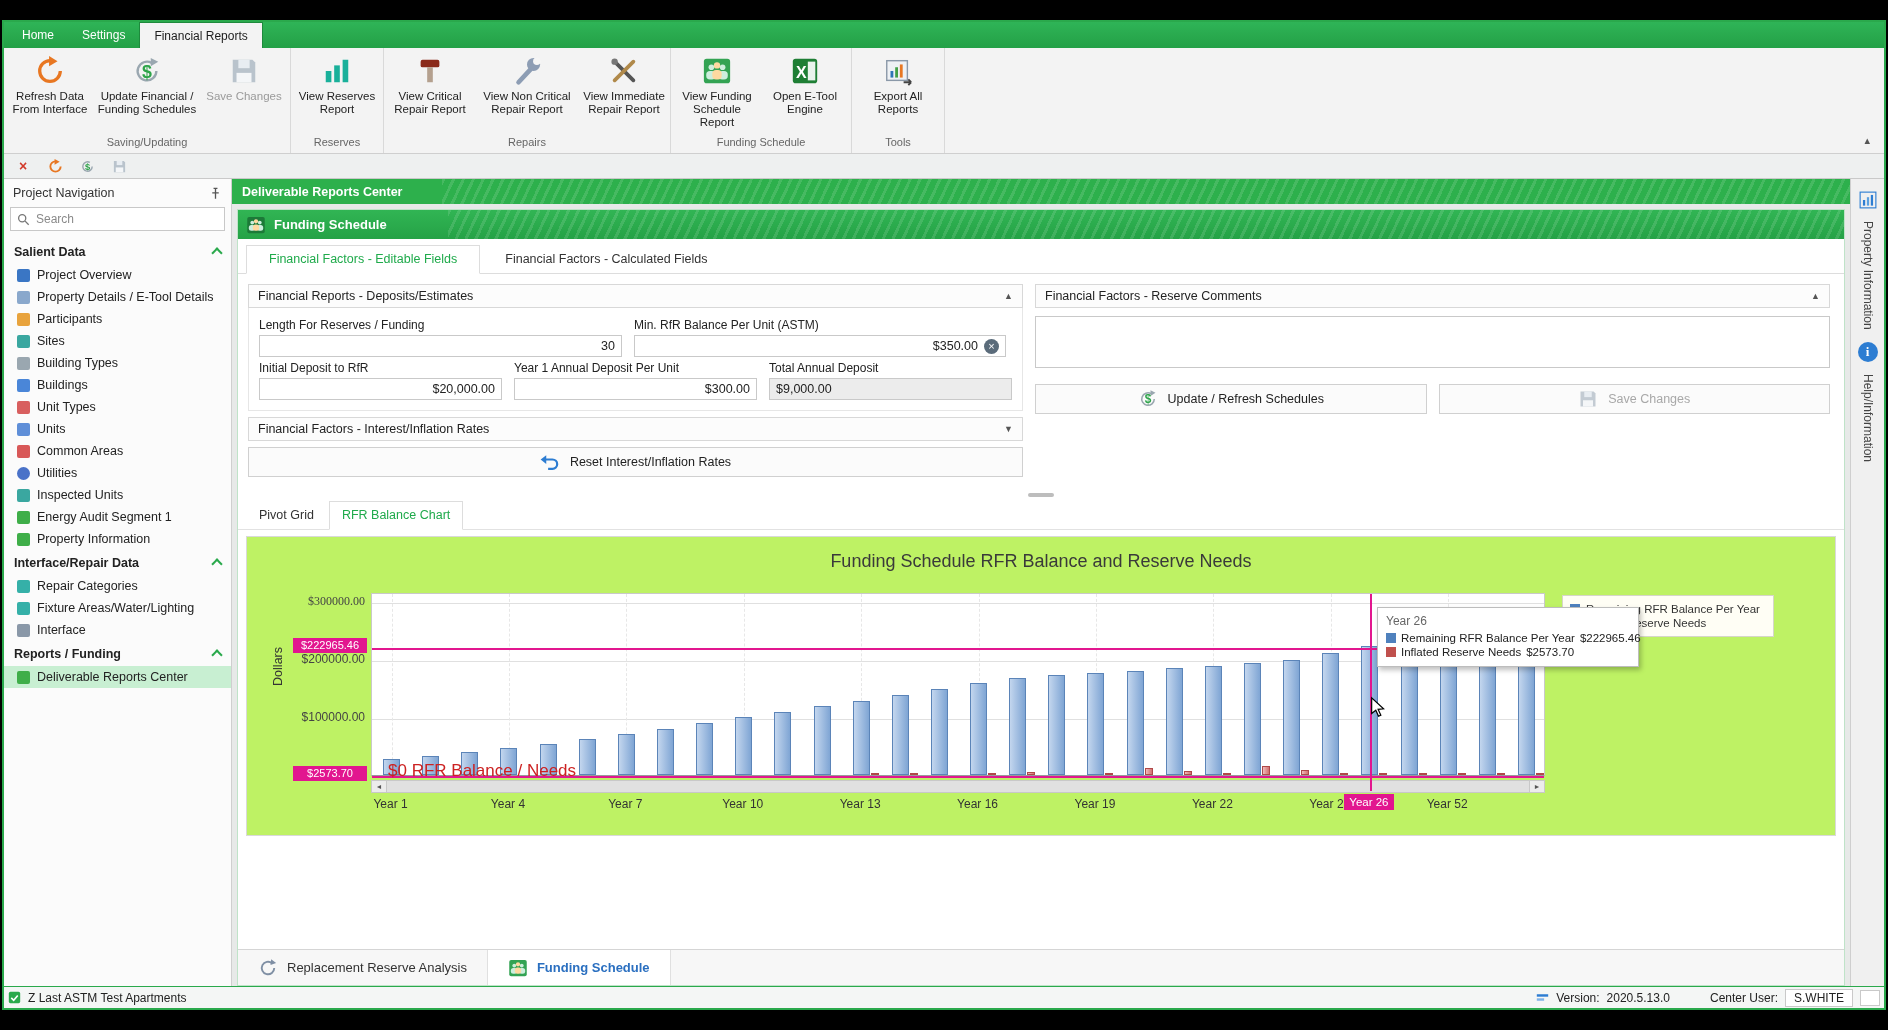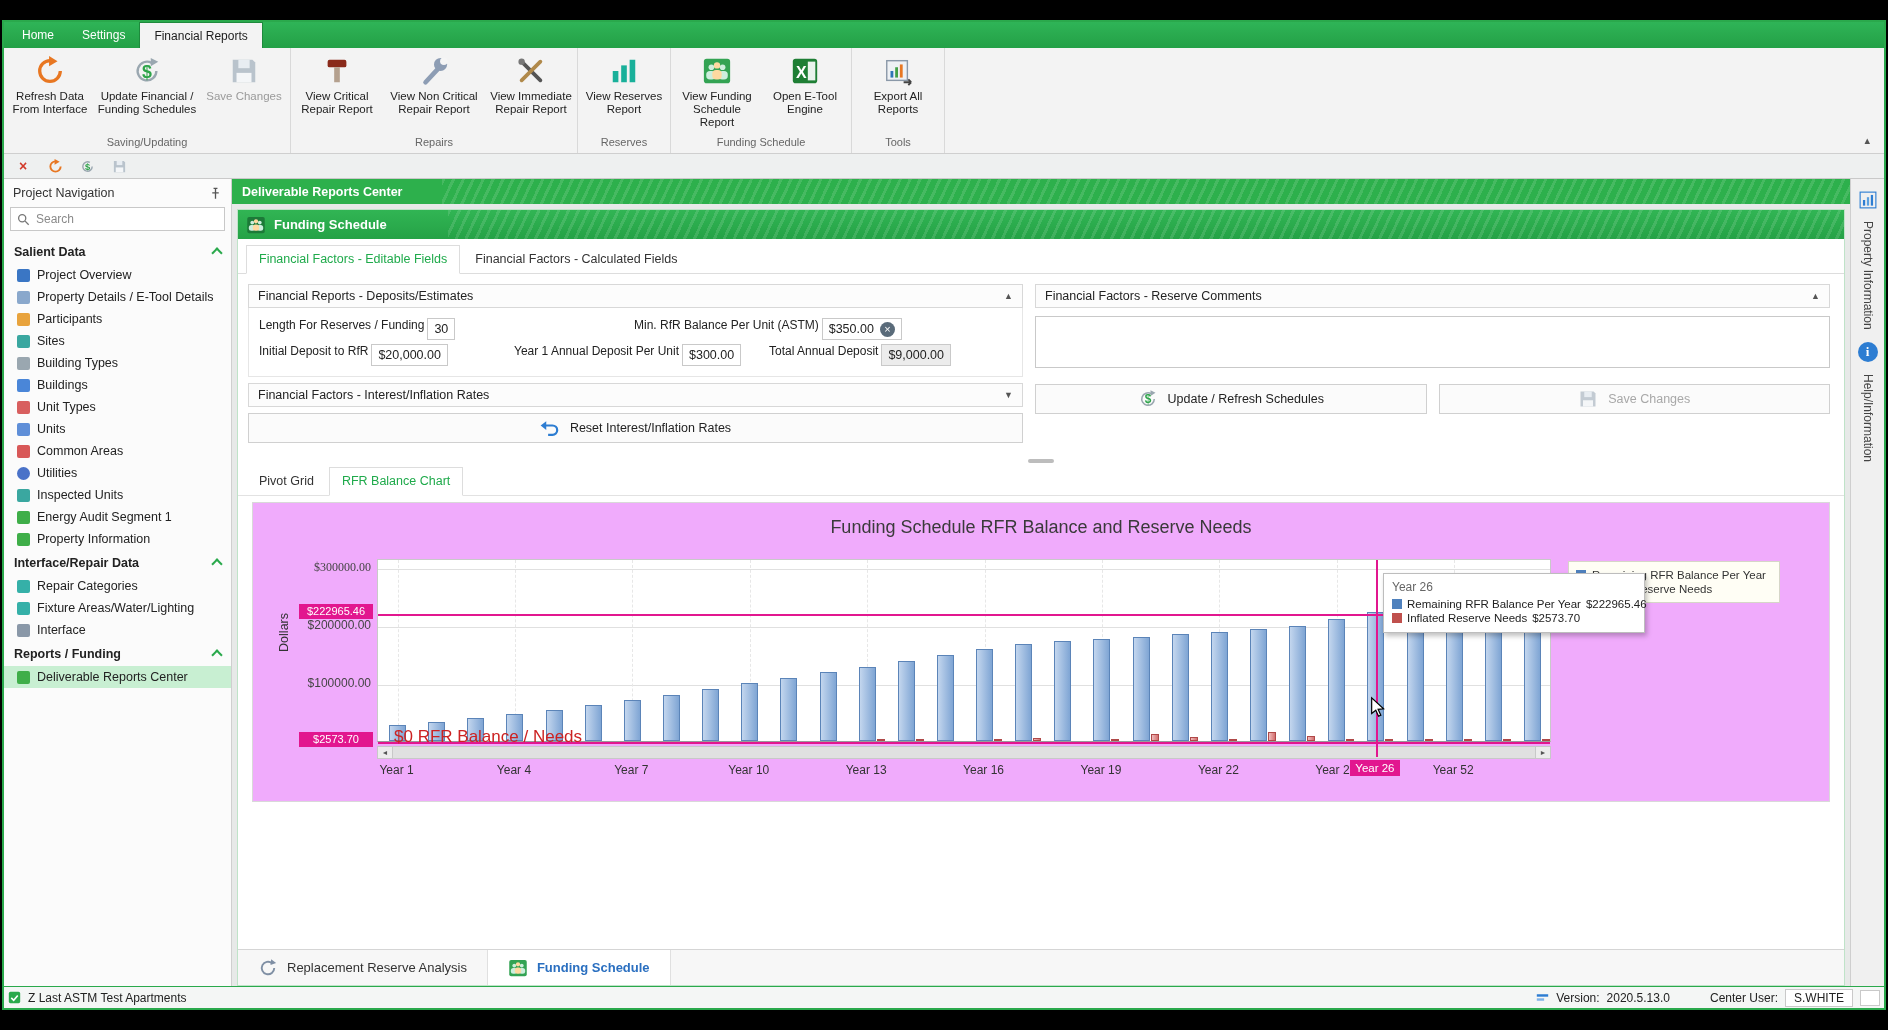--- a/index.html
+++ b/index.html
@@ -45,32 +45,32 @@
 .main{flex:1;display:flex;flex-direction:column;min-width:0;background:#e7e9e8}
 .drc-bar{height:25px;background:#2db04c;color:#fff;font-weight:bold;font-size:12.5px;display:flex;align-items:center;padding-left:10px;position:relative;overflow:hidden;flex:0 0 auto}
 .hatchband::after{content:"";position:absolute;top:0;bottom:0;left:210px;right:0;background:repeating-linear-gradient(115deg,rgba(255,255,255,.12) 0 3px,transparent 3px 9px)}
 .main-body{flex:1;padding:5px 5px 0;display:flex;min-height:0}
 .fs-panel{flex:1;background:#fff;border:1px solid #bfe3c8;display:flex;flex-direction:column;min-height:0}
 .fs-header{height:29px;background:linear-gradient(#31b554,#25a246);color:#fff;font-weight:bold;font-size:13px;display:flex;align-items:center;gap:8px;padding:0 8px;position:relative;overflow:hidden;flex:0 0 auto}
 .fs-header svg{width:20px;height:20px}
 
 
 .ftabs{display:flex;gap:2px;padding:6px 8px 0;border-bottom:1px solid #ddd;background:#fff;flex:0 0 auto}
-.ftab{padding:6px 12px;font-size:12.5px;color:#333;border:1px solid transparent;cursor:pointer}
+.ftab{padding:6px 22px;font-size:12.5px;color:#333;border:1px solid transparent;cursor:pointer}
 .ftab.active{color:#1faa4b;border:1px solid #ddd;border-bottom:1px solid #fff;margin-bottom:-1px;background:#fff}
 
 
 .factors{display:flex;gap:12px;padding:10px 10px 12px;align-items:flex-start;flex:0 0 auto}
 .fcol-left{width:775px;flex:0 0 auto;display:flex;flex-direction:column;gap:6px}
 .fcol-right{flex:1;display:flex;flex-direction:column;gap:8px;padding-right:4px}
 .fpanel-h{height:24px;border:1px solid #d8d8d8;background:#fcfcfc;display:flex;align-items:center;justify-content:space-between;padding:0 9px;font-size:12.5px;cursor:pointer}
 .fpanel-h .caret{font-size:9px;color:#555}
 .dep-body{border:1px solid #e6e6e6;border-top:none;padding:6px 10px 10px}
 .frow{display:flex;gap:12px;margin-top:4px}
-.ffield{display:flex;gap:3px}
+.ffield{display:flex;flex-direction:column;gap:3px}
 .flabel{font-size:12px;color:#222}
 .finput{height:22px;border:1px solid #c9c9c9;background:#fff;display:flex;align-items:center;justify-content:flex-end;gap:6px;padding:0 6px;font-size:12.5px}
 .finput.readonly{background:#ececec;justify-content:flex-start}
 .clear-btn{width:15px;height:15px;border-radius:50%;background:#5a6b7a;color:#fff;font-size:11px;line-height:15px;text-align:center;cursor:pointer}
 .reset-btn,.panel-btn{height:30px;border:1px solid #d0d0d0;background:#fbfbfb;display:flex;align-items:center;justify-content:center;gap:10px;font-size:12.5px;cursor:pointer}
 .reset-btn svg,.panel-btn svg{width:20px;height:20px}
 .panel-btn.disabled{color:#a8a8a8}
 .comments-area{width:100%;height:52px;border:1px solid #c9c9c9;resize:none;font-family:"Liberation Sans",sans-serif;font-size:12px;padding:4px}
 .btn-row{display:flex;gap:12px;margin-top:8px}
 .btn-row .panel-btn{flex:1}
@@ -78,21 +78,21 @@
 
 .splitter{height:12px;display:flex;align-items:center;justify-content:center;flex:0 0 auto;cursor:row-resize}
 .split-dash{width:26px;height:4px;border-radius:2px;background:#bdbdbd}
 
 
 .vtabs{display:flex;gap:2px;padding:0 8px;border-bottom:1px solid #e2e2e2;background:#fff;flex:0 0 auto}
 .vtab{padding:6px 12px;font-size:12.5px;color:#333;border:1px solid transparent;cursor:pointer}
 .vtab.active{color:#1faa4b;border:1px solid #ddd;border-bottom:1px solid #fff;margin-bottom:-1px}
 
 
-.chart-wrap{margin:6px 14px 0;border:1px solid #d9d9d9;background:#f0abfc;height:300px;position:relative;flex:0 0 auto}
+.chart-wrap{margin:6px 8px 0;border:1px solid #d9d9d9;background:#bef264;height:300px;position:relative;flex:0 0 auto}
 .chart-title{text-align:center;margin-top:14px;font-size:18px;color:#3a3a3a}
 .chart-plot{position:absolute;left:124px;top:56px;width:1174px;height:183px;border:1px solid #c9c9c9;border-bottom-color:#9a9a9a;background:#fff}
 .grid-h{position:absolute;left:0;width:100%;height:0;border-top:1px solid #e0e0e0}
 .grid-v{position:absolute;top:0;height:100%;width:0;border-left:1px dashed #e7e7e7}
 .bar-blue{position:absolute;bottom:0;width:17px;background:linear-gradient(to right,#c3d6ee,#7fa5d4);border:1px solid #5b84b8;z-index:2}
 .bar-red{position:absolute;bottom:0;width:8px;background:linear-gradient(to right,#f0bcbc,#d27070);border:1px solid #b04848;z-index:2}
 .hline{position:absolute;left:0;width:100%;height:0;border-top:2px solid #e2168f;z-index:3}
 .vline{position:absolute;top:0;height:197px;width:0;border-left:2px solid #e2168f;z-index:3}
 .y-tick{position:absolute;left:26px;width:92px;text-align:right;font-size:12px;color:#444}
 .y-flag{position:absolute;left:46px;width:74px;text-align:center;font-size:11px;color:#fff;background:#e2168f;padding:1.5px 0;z-index:4}
@@ -169,20 +169,34 @@
           <span>Save Changes</span>
         </div>
       </div>
       <div class="rgroup-label">Saving/Updating</div>
     </div>
 
     <div class="rgroup">
       <div class="rbuttons">
         <div class="rbtn">
           <svg viewBox="0 0 32 32">
+              <rect x="4" y="16" width="6" height="12" fill="#19b09a"></rect>
+              <rect x="13" y="10" width="6" height="18" fill="#19b09a"></rect>
+              <rect x="22" y="4" width="6" height="24" fill="#19b09a"></rect>
+            </svg>
+          <span>View Reserves Report</span>
+        </div>
+      </div>
+      <div class="rgroup-label">Reserves</div>
+    </div>
+
+    <div class="rgroup">
+      <div class="rbuttons">
+        <div class="rbtn">
+          <svg viewBox="0 0 32 32">
               <rect x="6" y="4" width="20" height="8" rx="2" fill="#8a2a1a"></rect>
               <rect x="13" y="12" width="6" height="16" fill="#b4a08e"></rect>
             </svg>
           <span>View Critical Repair Report</span>
         </div>
         <div class="rbtn wide">
           <svg viewBox="0 0 32 32">
               <path d="M7 28 L20 14" stroke="#8d9db4" stroke-width="5" stroke-linecap="round"></path>
               <circle cx="23" cy="9" r="7" fill="#8d9db4"></circle>
               <circle cx="26.5" cy="5.5" r="4" fill="#f5f5f5"></circle>
@@ -192,34 +206,20 @@
         <div class="rbtn">
           <svg viewBox="0 0 32 32">
               <path d="M6 6 L26 26" stroke="#555" stroke-width="4" stroke-linecap="round"></path>
               <path d="M26 6 L6 26" stroke="#b0894a" stroke-width="4" stroke-linecap="round"></path>
               <circle cx="6" cy="6" r="3.4" fill="#777"></circle>
             </svg>
           <span>View Immediate Repair Report</span>
         </div>
       </div>
       <div class="rgroup-label">Repairs</div>
-    </div>
-
-    <div class="rgroup">
-      <div class="rbuttons">
-        <div class="rbtn">
-          <svg viewBox="0 0 32 32">
-              <rect x="4" y="16" width="6" height="12" fill="#19b09a"></rect>
-              <rect x="13" y="10" width="6" height="18" fill="#19b09a"></rect>
-              <rect x="22" y="4" width="6" height="24" fill="#19b09a"></rect>
-            </svg>
-          <span>View Reserves Report</span>
-        </div>
-      </div>
-      <div class="rgroup-label">Reserves</div>
     </div>
 
     <div class="rgroup">
       <div class="rbuttons">
         <div class="rbtn">
           <svg viewBox="0 0 32 32">
               <rect x="2" y="3" width="28" height="26" rx="3" fill="#33a353"></rect>
               <circle cx="10" cy="12" r="3" fill="#cdeedd"></circle>
               <circle cx="22" cy="12" r="3" fill="#cdeedd"></circle>
               <circle cx="16" cy="10" r="3.4" fill="#ffd9a0"></circle>

